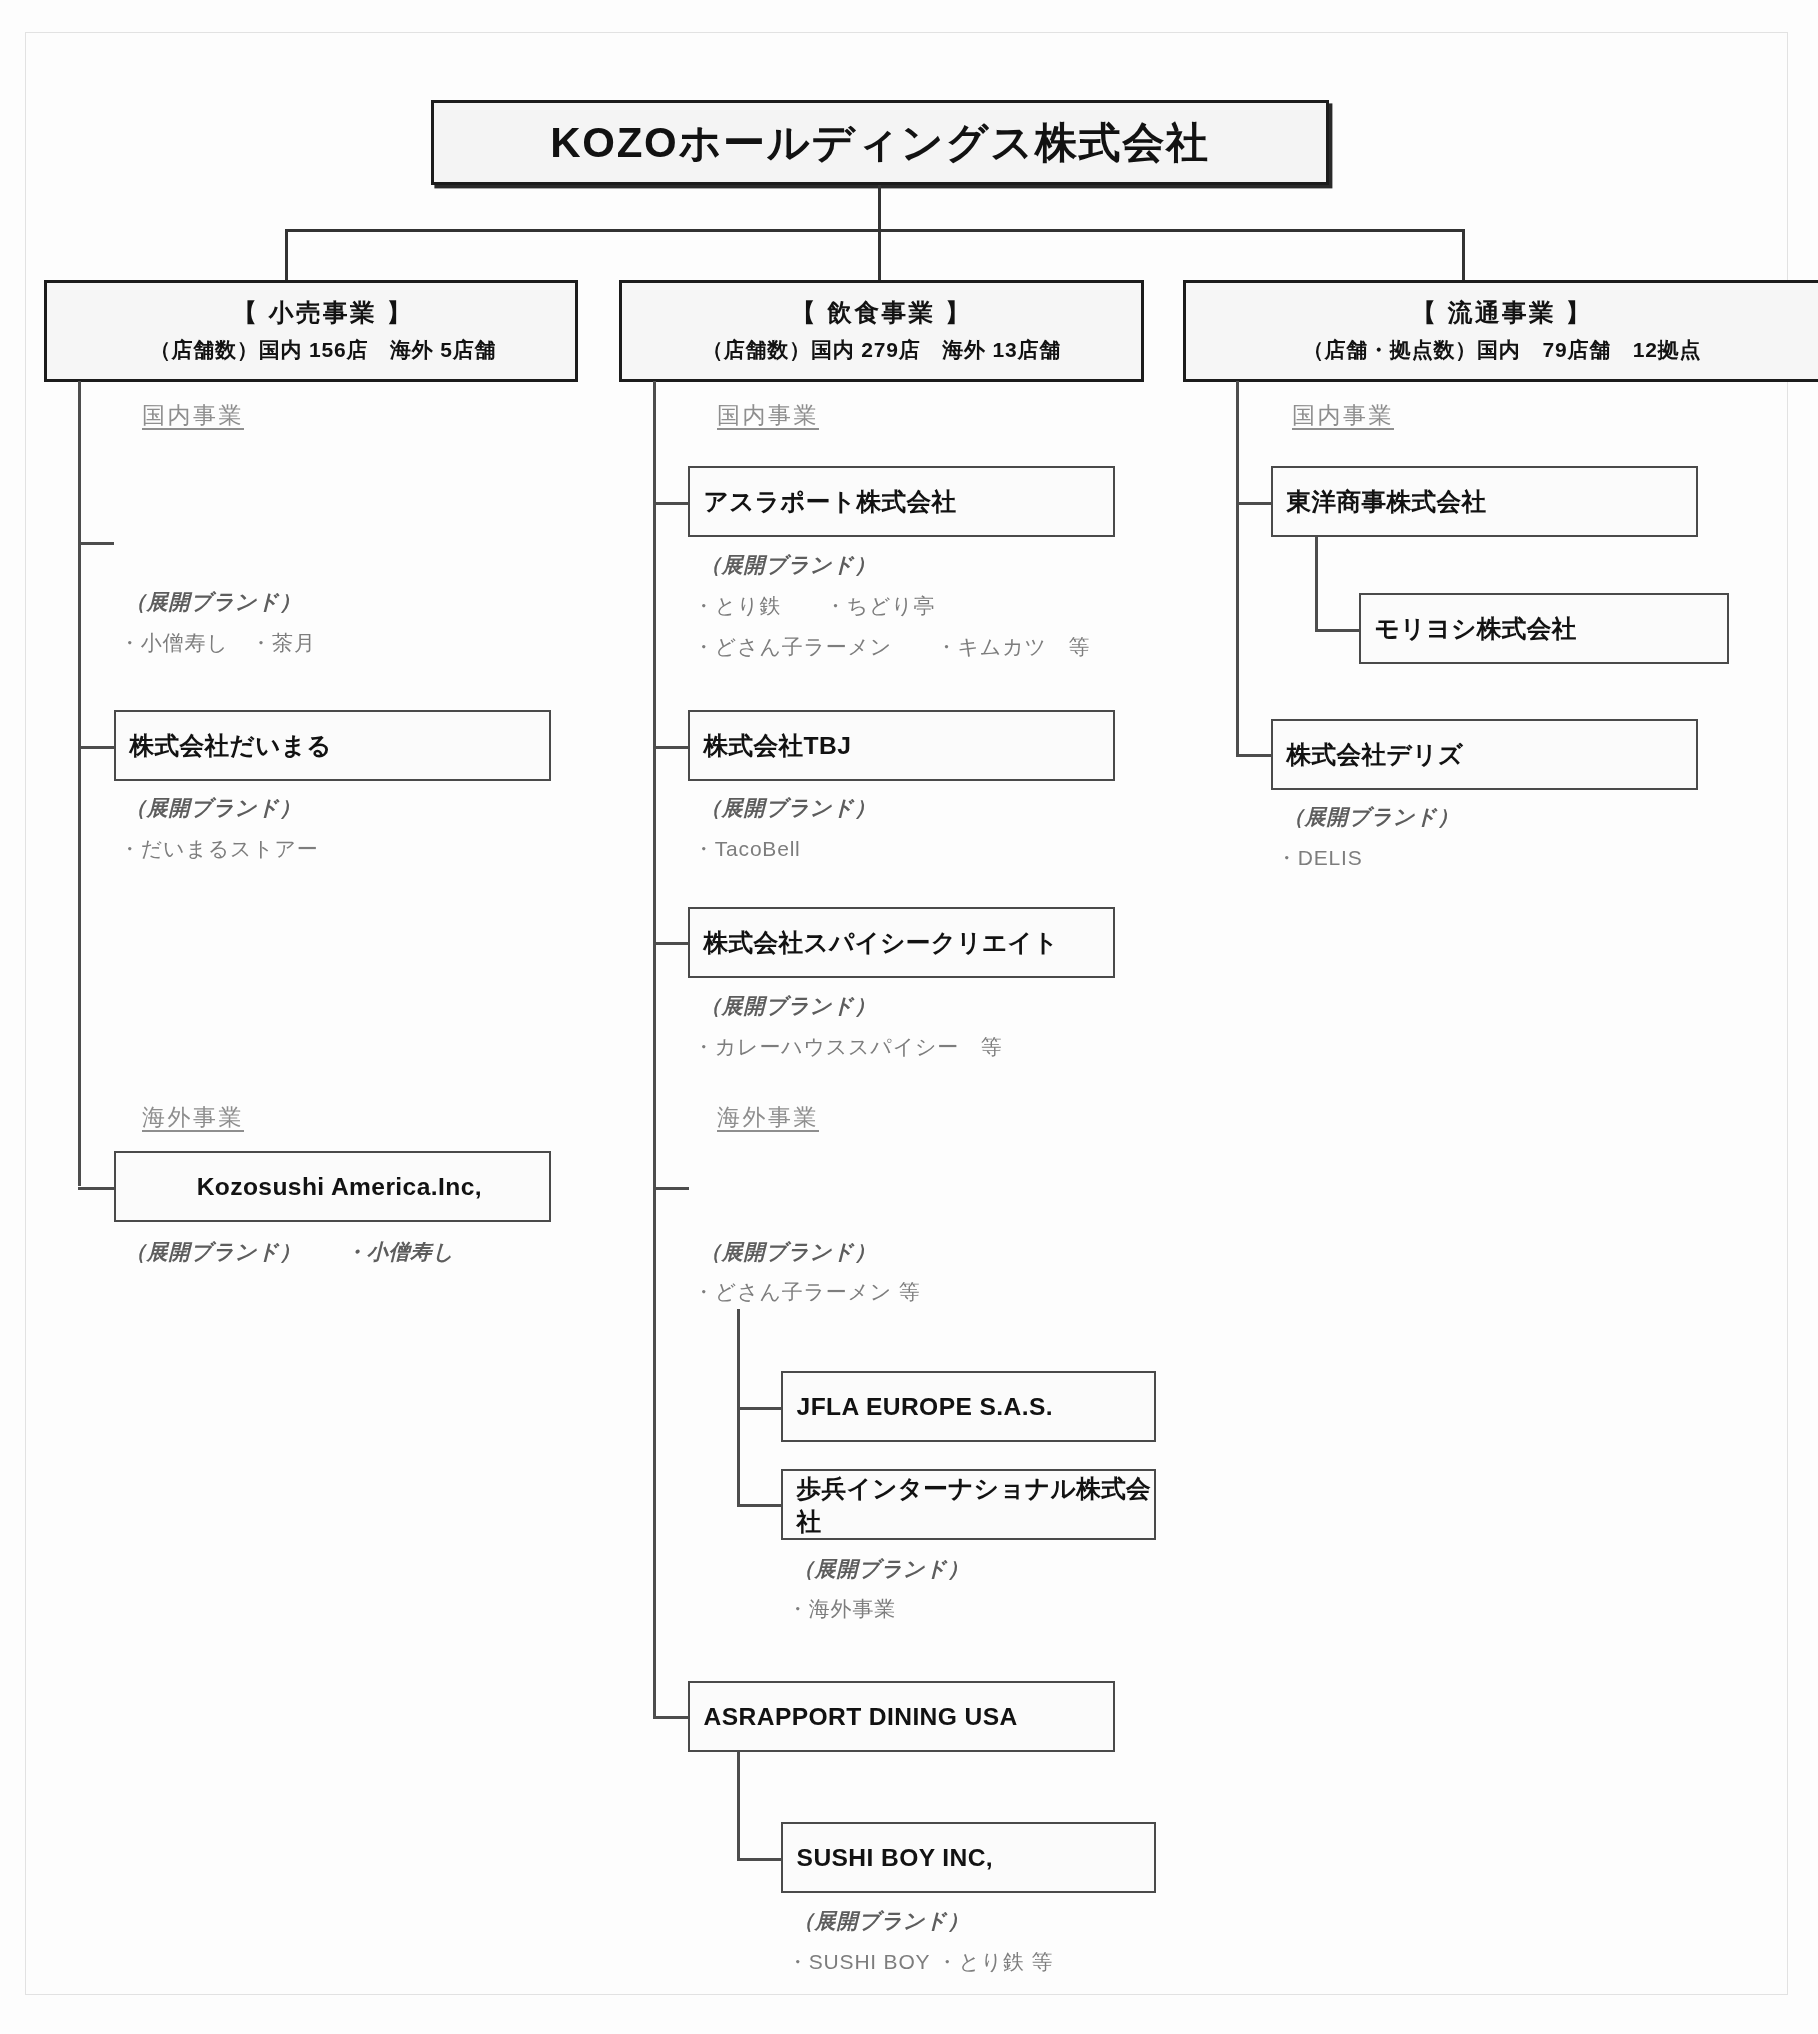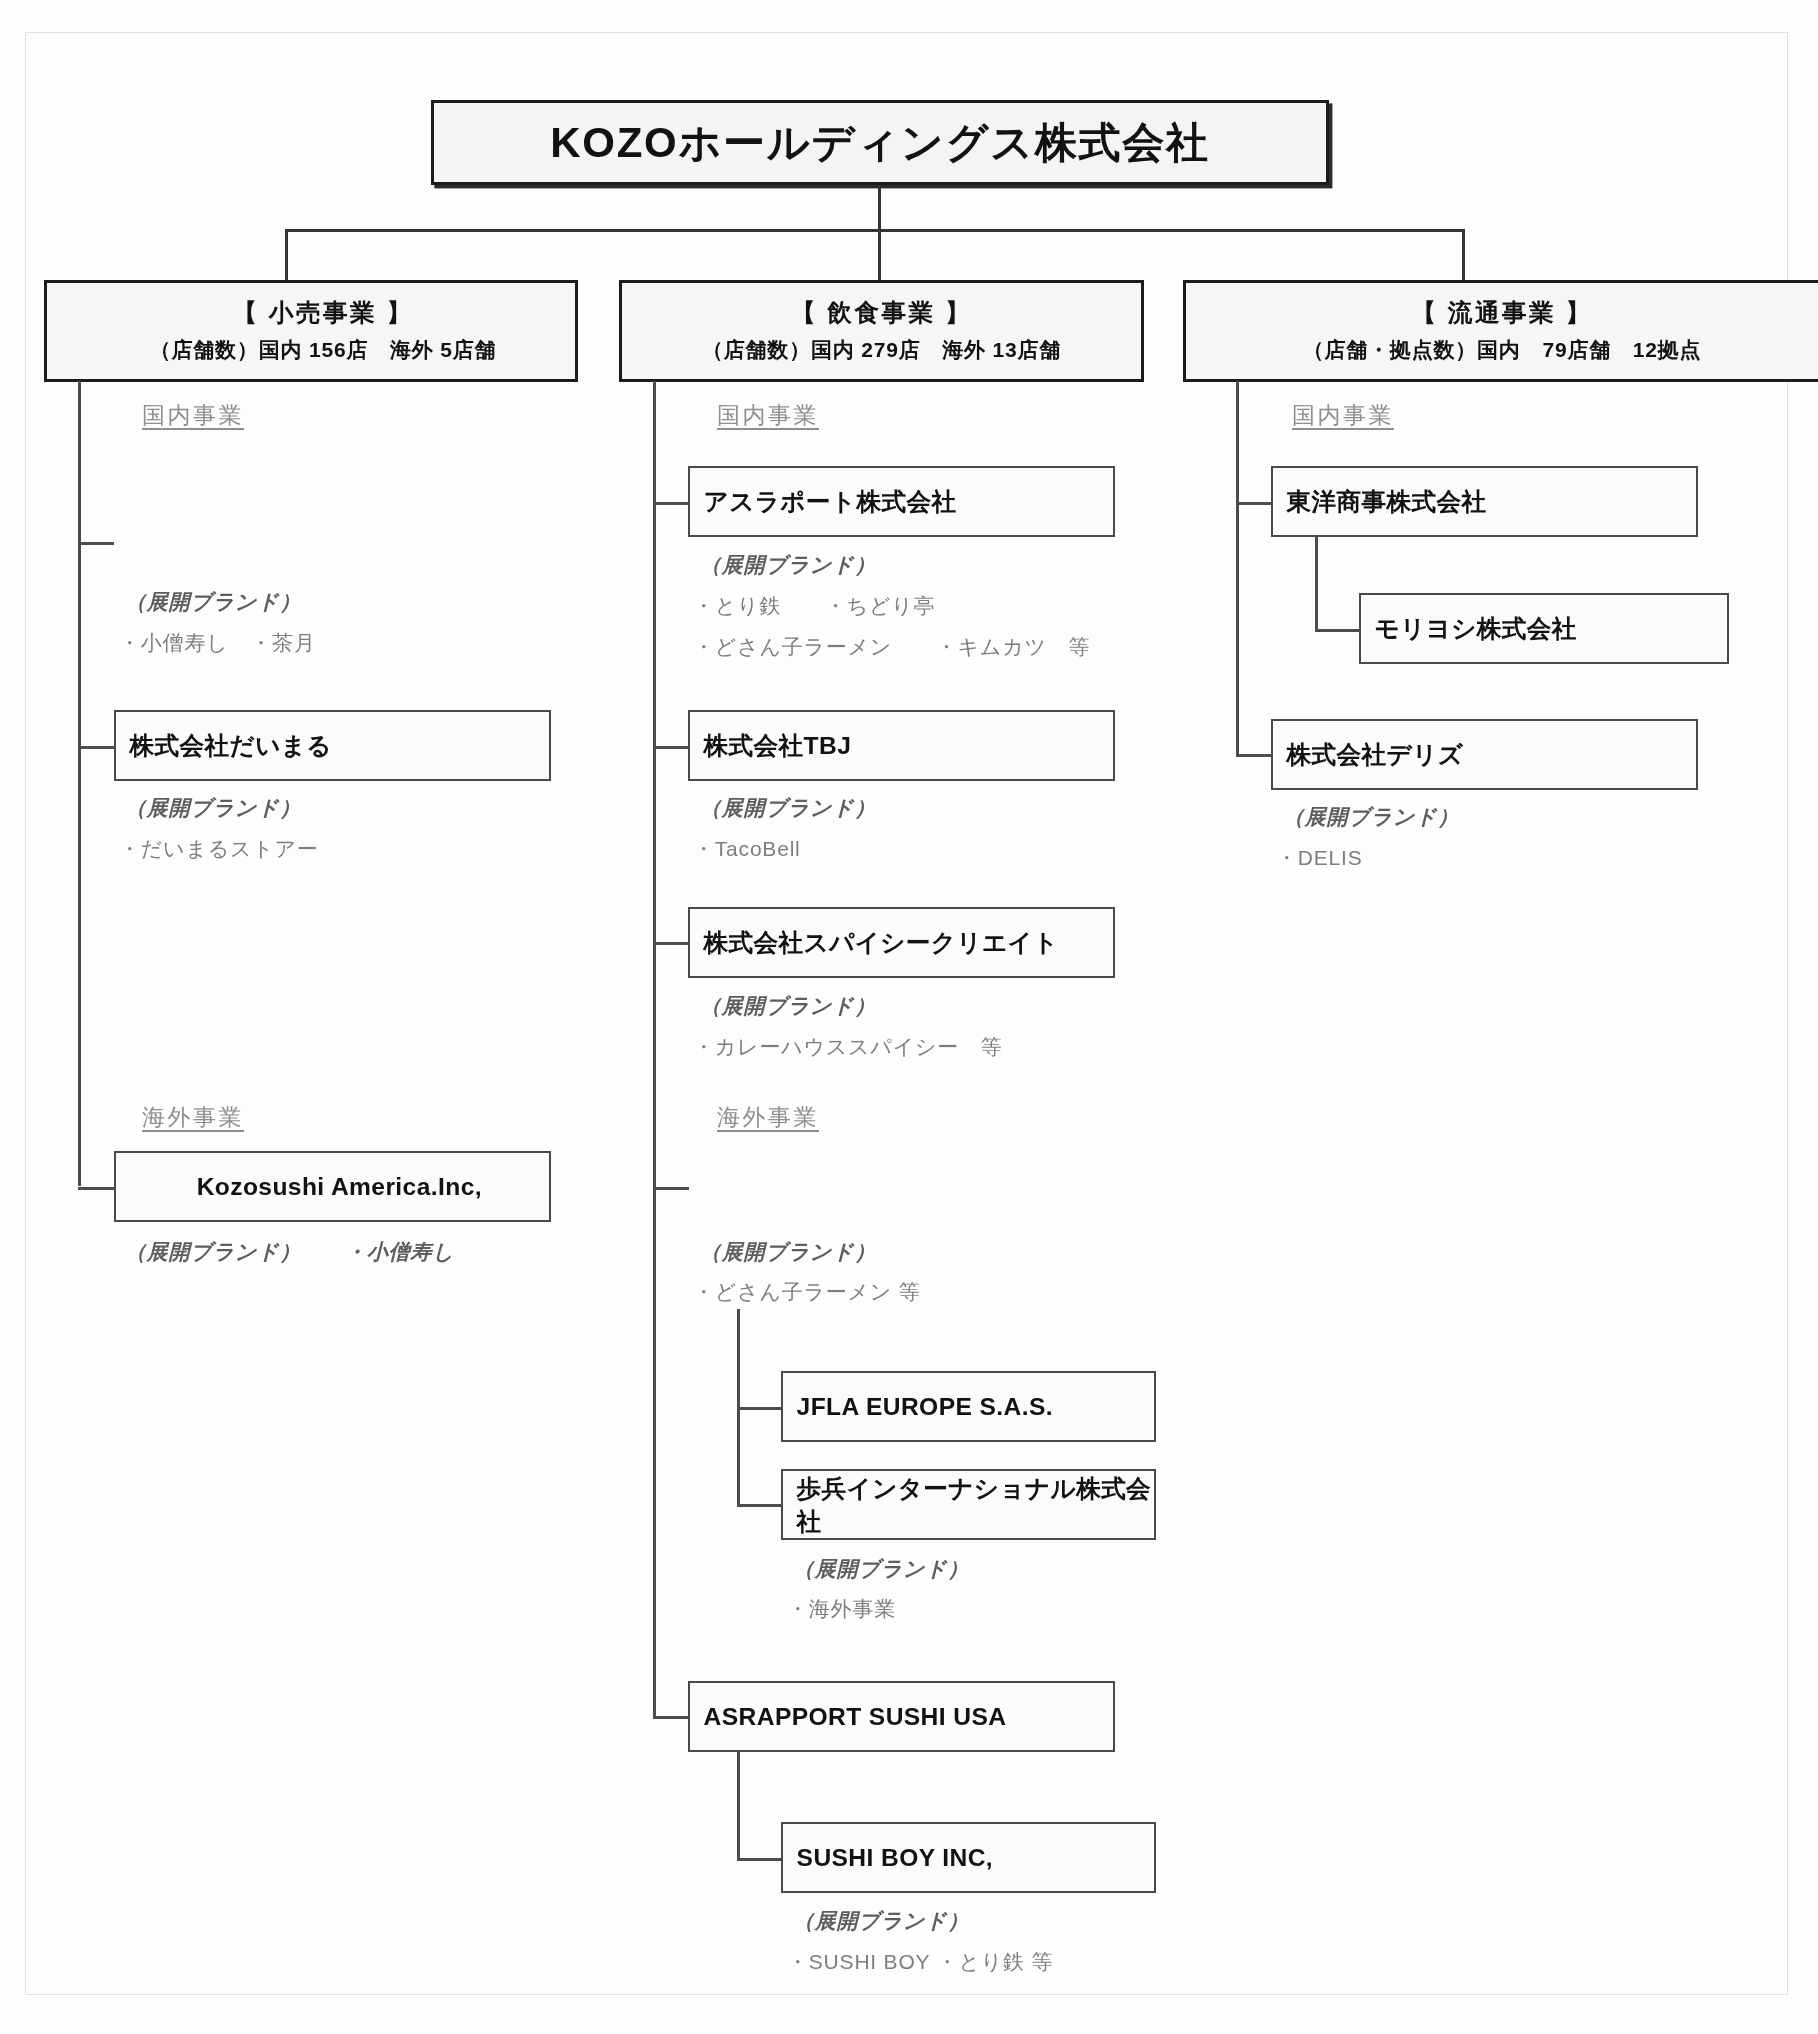--- a/index.html
+++ b/index.html
@@ -216,21 +216,21 @@
 
   <div class="ln h light" style="left:737px; top:1504px; width:44px;"></div>
   <div class="box company-box" style="left:781px; top:1469px; width:375px;">
     <span>歩兵インターナショナル株式会社</span>
   </div>
   <div class="caption dark" style="left:793px; top:1553px;">（展開ブランド）</div>
   <div class="caption" style="left:787px; top:1593px;">・海外事業</div>
 
   <div class="ln h light" style="left:653px; top:1716px; width:36px;"></div>
   <div class="box company-box" style="left:688px; top:1681px; width:427px;">
-    <span>ASRAPPORT SUSHI USA</span>
+    <span>ASRAPPORT DINING USA</span>
   </div>
 
   <div class="ln v light" style="left:737px; top:1752px; height:106px;"></div>
   <div class="ln h light" style="left:737px; top:1858px; width:44px;"></div>
   <div class="box company-box" style="left:781px; top:1822px; width:375px;">
     <span>SUSHI BOY INC,</span>
   </div>
   <div class="caption dark" style="left:793px; top:1905px;">（展開ブランド）</div>
   <div class="caption" style="left:787px; top:1946px;">・SUSHI BOY ・とり鉄 等</div>
 

